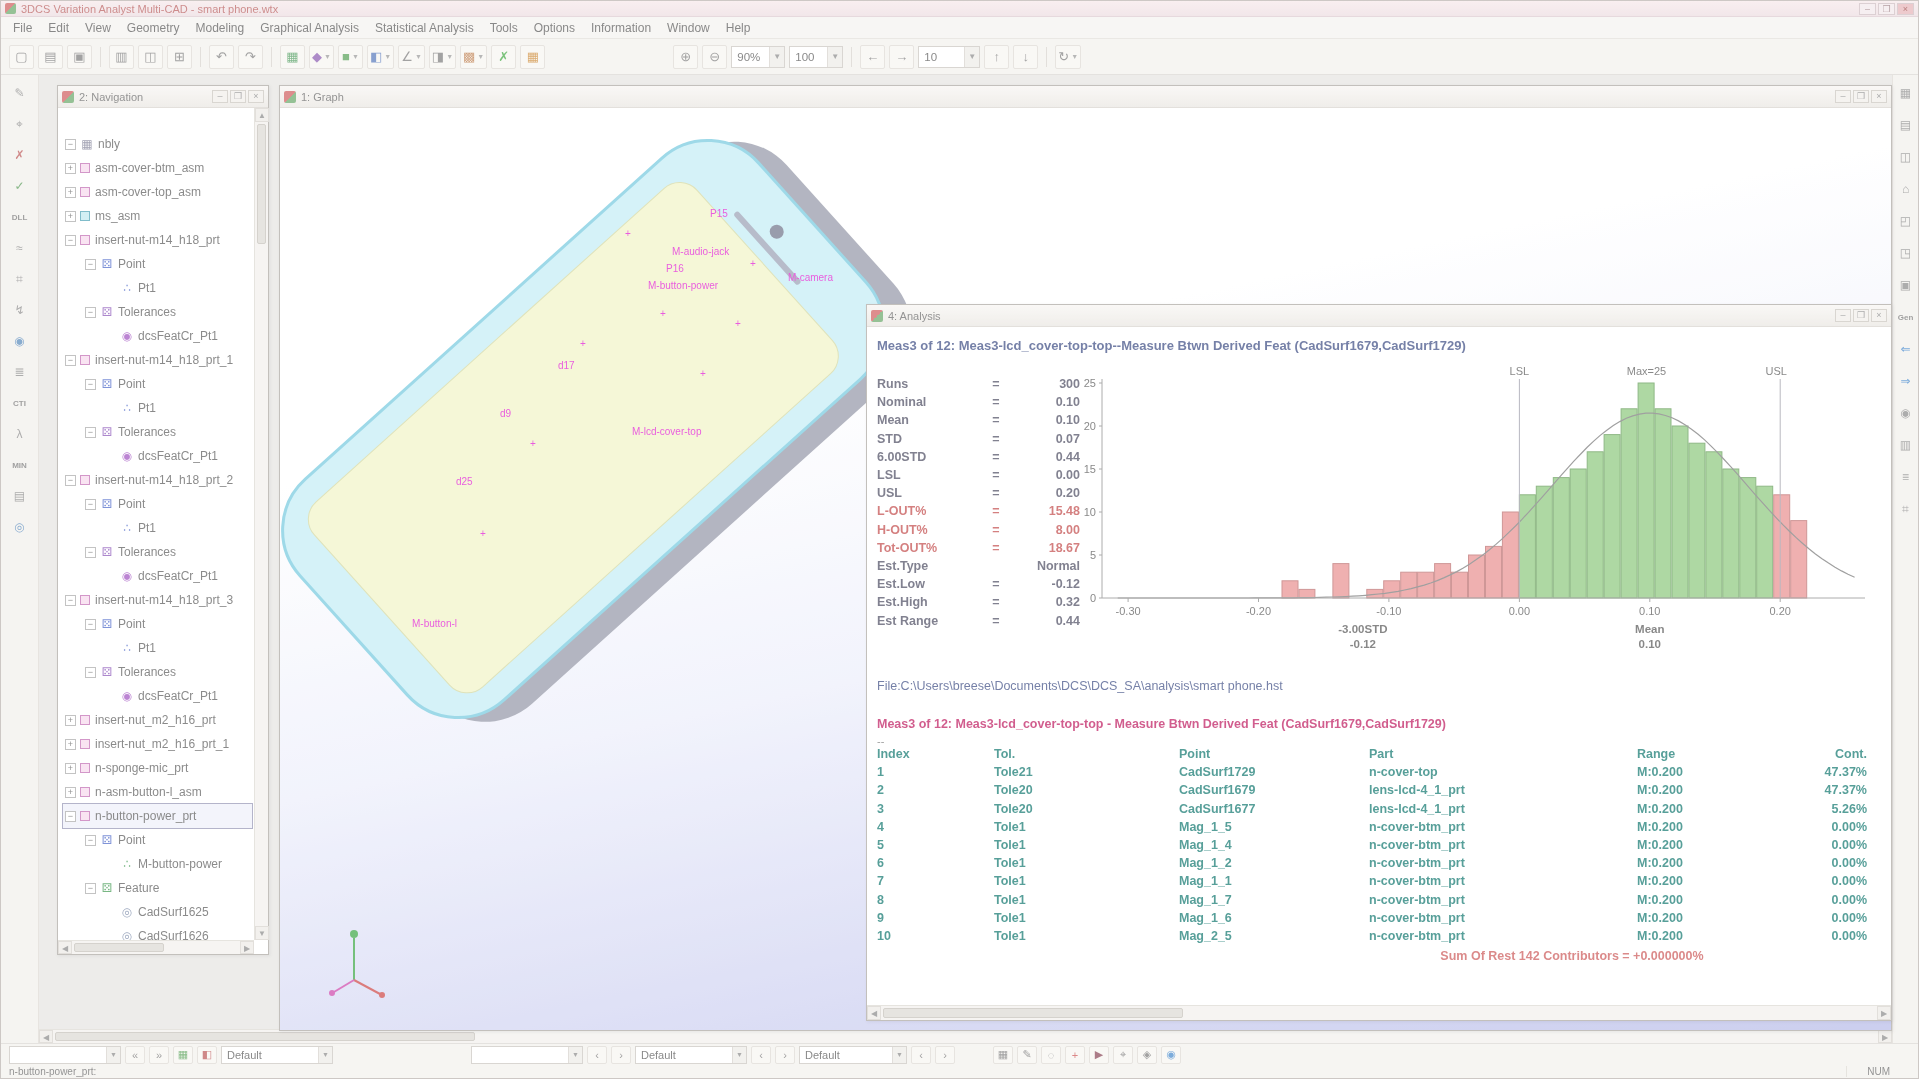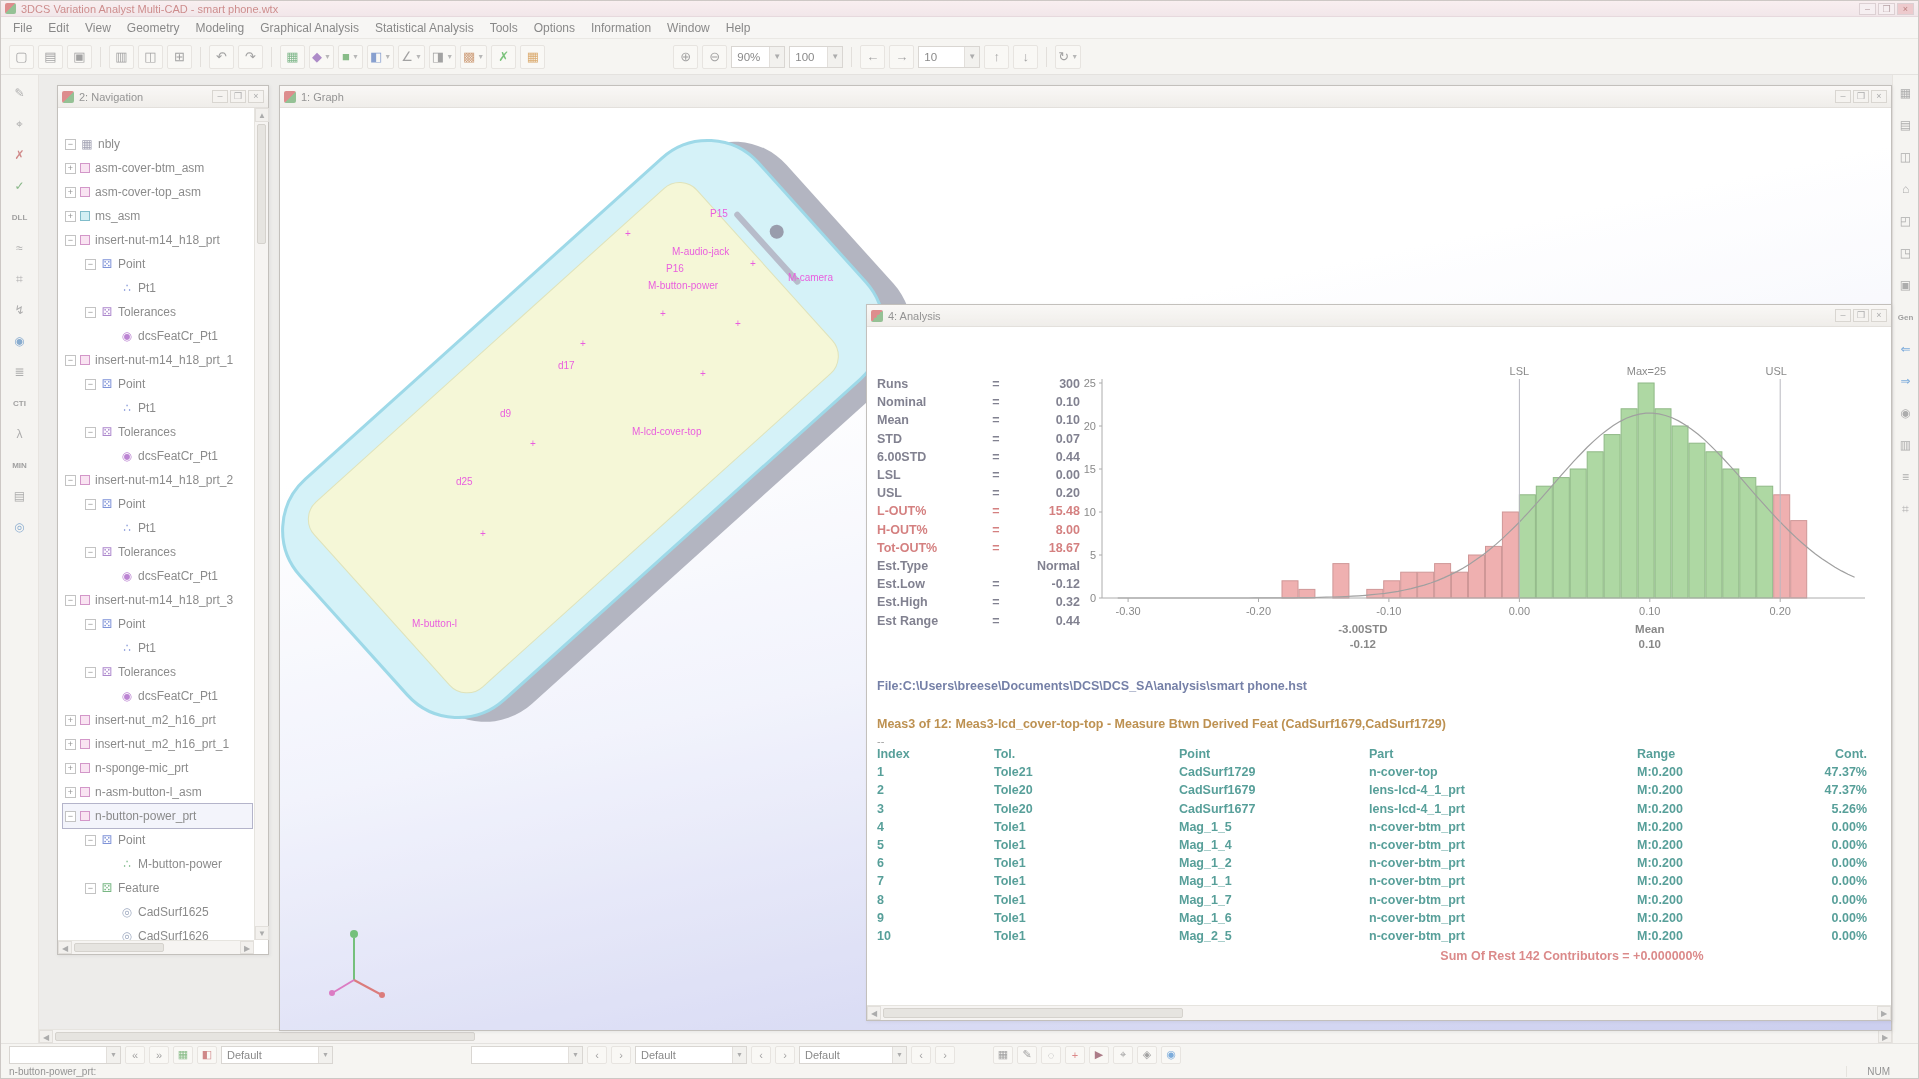--- a/index.html
+++ b/index.html
@@ -72,22 +72,22 @@
 
   
   #analysis-window { left:827px; top:229px; width:1026px; height:717px; z-index:3; }
   .an-body { position:absolute; left:0; right:0; top:22px; bottom:0; background:#fff; overflow:hidden; }
   .an-heading { position:absolute; left:10px; top:11px; font-size:13px; font-weight:bold; color:#3a4a82; }
   .an-stats { position:absolute; left:10px; top:48px; }
   .st-row { display:flex; height:18.2px; align-items:center; font-size:12.5px; font-weight:bold; color:#4b4b60; }
   .st-row.red { color:#c24a4a; }
   .st-label { width:105px; } .st-eq { width:28px; text-align:center; } .st-val { width:70px; text-align:right; }
   .an-chart { position:absolute; left:205px; top:36px; width:800px; height:295px; }
-  .an-file { position:absolute; left:10px; top:352px; font-size:12.5px; font-weight:bold; color:#3a4a82; }
-  .an-subheading { position:absolute; left:10px; top:390px; font-size:12.5px; font-weight:bold; color:#a16207; }
+  .an-file { position:absolute; left:10px; top:352px; font-size:12.5px; font-weight:normal; color:#3a4a82; }
+  .an-subheading { position:absolute; left:10px; top:390px; font-size:12.5px; font-weight:bold; color:#be185d; }
   .an-dashes { position:absolute; left:10px; top:408px; font-size:11px; color:#777; }
   .an-table { position:absolute; left:10px; top:418px; width:990px; }
   .an-tr { display:grid; grid-template-columns:117px 185px 190px 268px 145px 85px; height:18.2px; align-items:center; font-size:12.5px; font-weight:bold; color:#0f766e; }
   .an-tr .c-r { text-align:right; }
   .an-sum { position:absolute; left:210px; top:622px; width:990px; text-align:center; font-size:12.5px; font-weight:bold; color:#cc5858; }
   .an-hscroll { position:absolute; left:0; right:0; bottom:0; height:15px; background:#f2f0ed; border-top:1px solid #dcd8d2; }
 
   
   .bottom-bar { position:absolute; left:0; right:0; bottom:13px; height:22px; background:#f3f1ed; border-top:1px solid #d9d6d1; display:flex; align-items:center; padding:0 8px; gap:4px; }
   .bb-btn { width:20px; height:18px; border:1px solid #ddd9d3; background:#f7f5f1; border-radius:2px; display:flex; align-items:center; justify-content:center; font-size:11px; color:#7a7a7a; flex:none; }
@@ -519,20 +519,21 @@
     <div class="child-title">
       <div class="c-icon"></div>
       <span>4: Analysis</span>
       <div class="c-btns">
         <div class="c-btn">–</div>
         <div class="c-btn">❒</div>
         <div class="c-btn">×</div>
       </div>
     </div>
     <div class="an-body">
+      <div class="an-heading">Meas3 of 12: Meas3-lcd_cover-top-top--Measure Btwn Derived Feat (CadSurf1679,CadSurf1729)</div>
       <div class="an-stats" id="an-stats">
           <div class="st-row">
             <span class="st-label">Runs</span>
             <span class="st-eq">=</span>
             <span class="st-val">300</span>
           </div>
           <div class="st-row">
             <span class="st-label">Nominal</span>
             <span class="st-eq">=</span>
             <span class="st-val">0.10</span>

